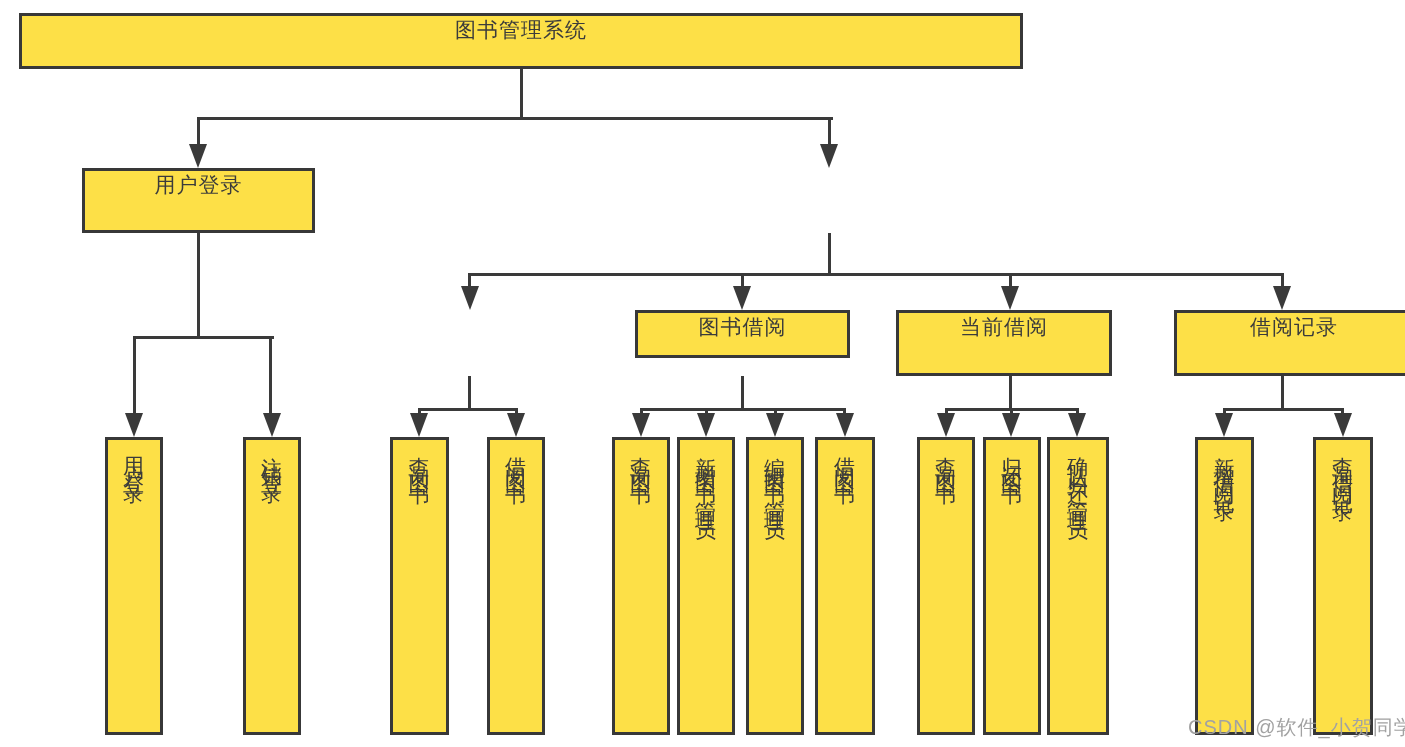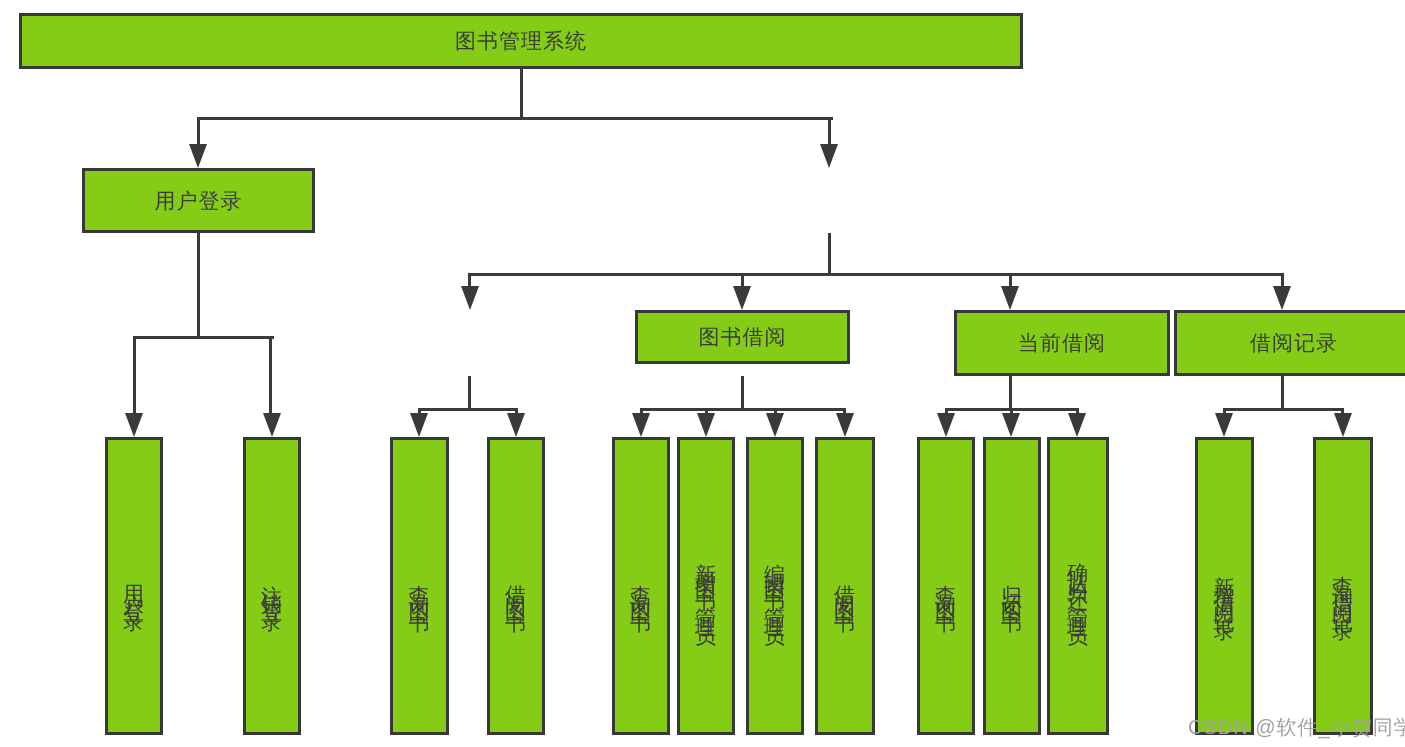--- a/index.html
+++ b/index.html
@@ -16,24 +16,23 @@
   }
   .canvas {
     position: relative;
     width: 1405px;
     height: 747px;
     background: var(--background);
     overflow: hidden;
   }
   .box {
     position: absolute;
-    background: #84cc16;
+    background: #fde047;
     border: 3px solid var(--box-border);
     display: flex;
-    align-items: center;
     justify-content: center;
     color: var(--text);
     font-size: 21px;
     letter-spacing: 1px;
     z-index: 2;
   }
   .leaf {
     top: 437px;
     height: 298px;
   }
@@ -103,24 +102,24 @@
   <div class="hline" style="left:468px; top:273px; width:816px;"></div>
   <div class="stem" style="left:468px; top:273px; height:16px;"></div>
   <div class="arrow" style="left:461px; top:286px;"></div>
   <div class="stem" style="left:741px; top:273px; height:16px;"></div>
   <div class="arrow" style="left:733px; top:286px;"></div>
   <div class="stem" style="left:1009px; top:273px; height:16px;"></div>
   <div class="arrow" style="left:1001px; top:286px;"></div>
   <div class="stem" style="left:1281px; top:273px; height:16px;"></div>
   <div class="arrow" style="left:1273px; top:286px;"></div>
 
-  <div class="box" style="left:635px; top:310px; width:215px; height:54px;">
+  <div class="box" style="left:635px; top:310px; width:215px; height:48px;">
     <span>图书借阅</span>
   </div>
-  <div class="box" style="left:954px; top:310px; width:216px; height:66px;">
+  <div class="box" style="left:896px; top:310px; width:216px; height:66px;">
     <span>当前借阅</span>
   </div>
   <div class="box" style="left:1174px; top:310px; width:240px; height:66px;">
     <span>借阅记录</span>
   </div>
 
   <div class="vline" style="left:468px; top:376px; height:32px;"></div>
   <div class="hline" style="left:418px; top:408px; width:100px;"></div>
   <div class="stem" style="left:418px; top:408px; height:9px;"></div>
   <div class="arrow" style="left:410px; top:413px;"></div>

